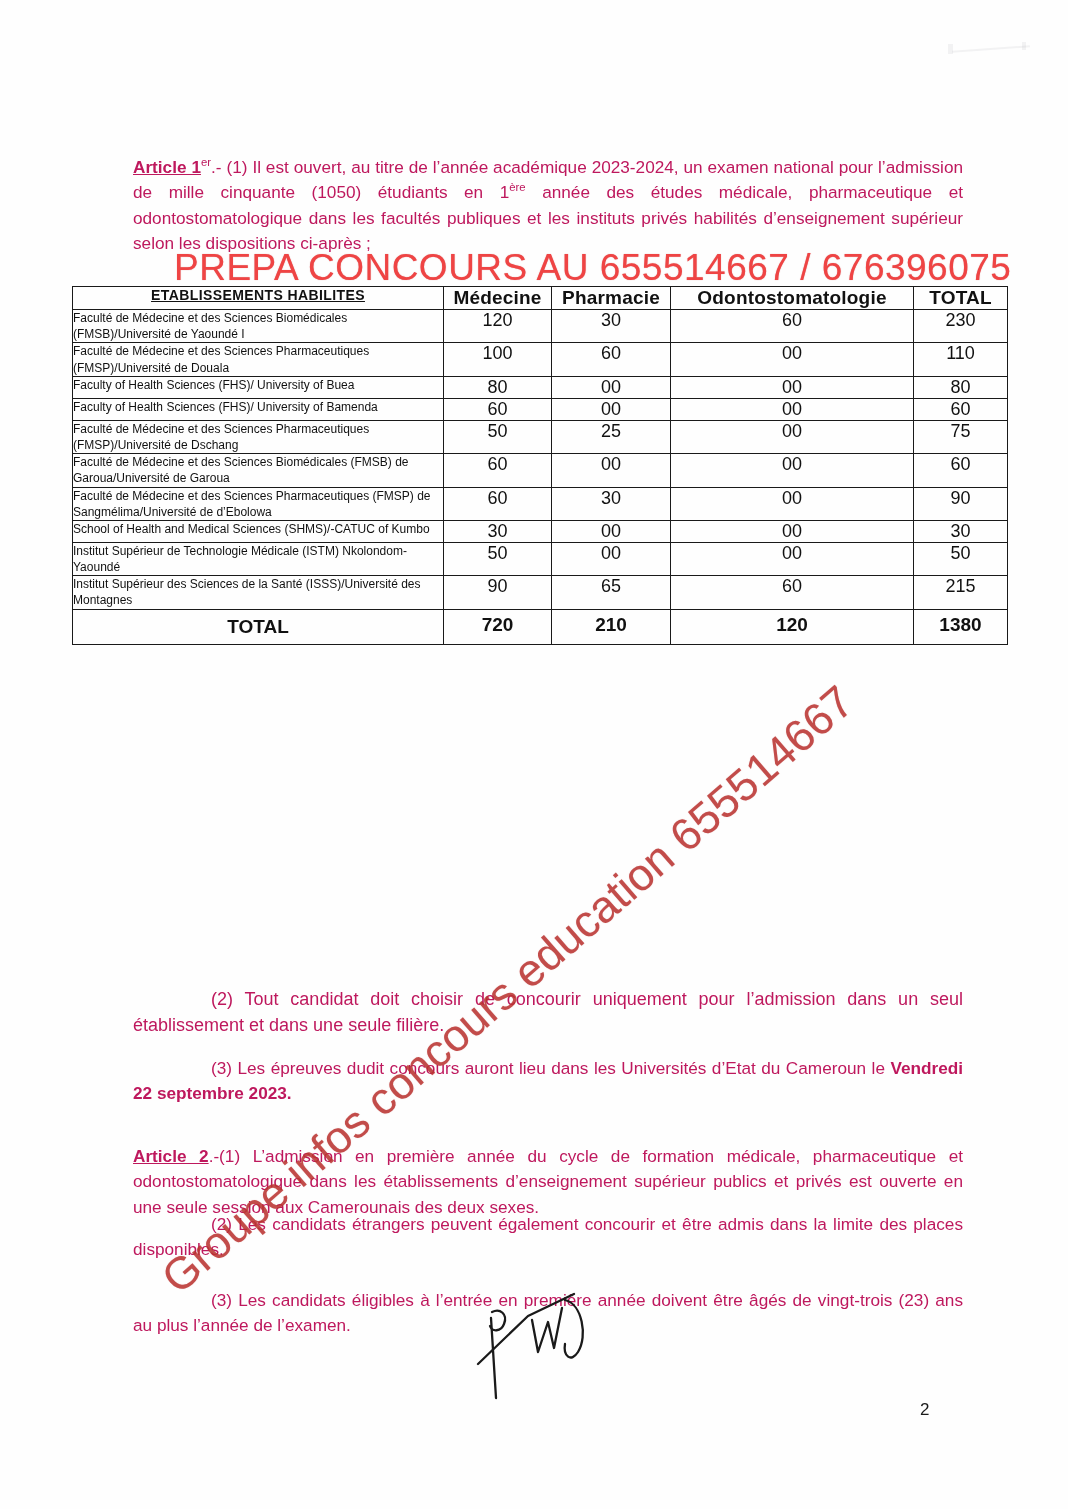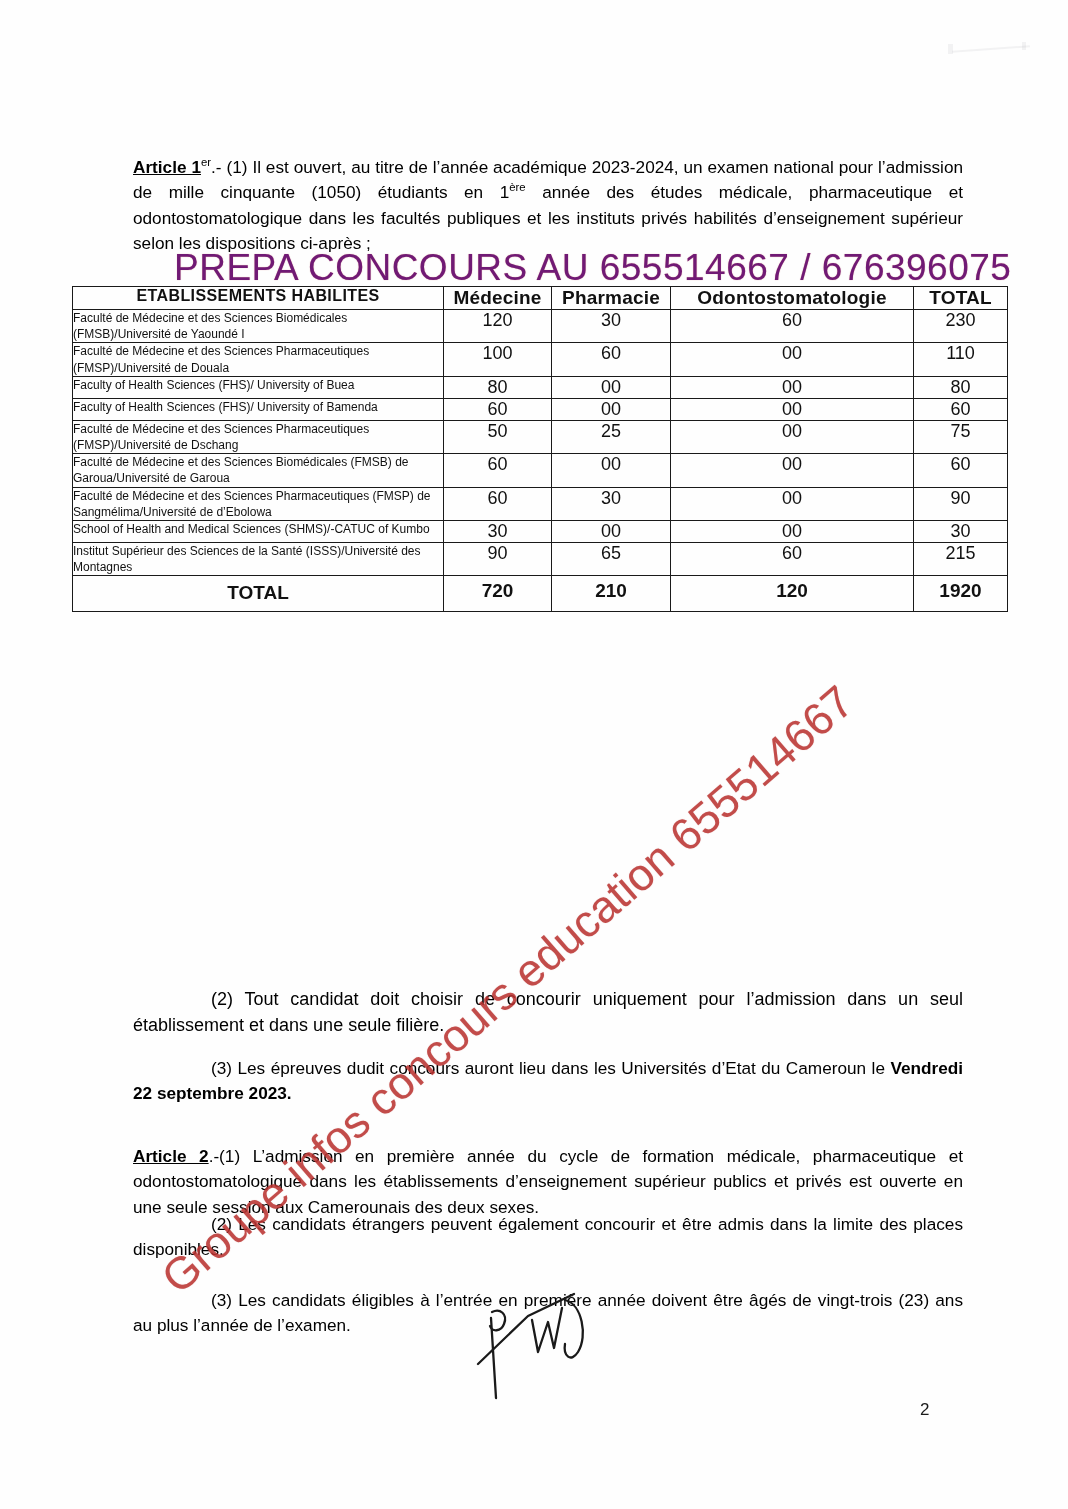--- a/index.html
+++ b/index.html
@@ -40,21 +40,21 @@
     z-index: 3;
   }
 
   .body-block {
     position: absolute;
     left: 133px;
     width: 830px;
     font-size: 17.2px;
     line-height: 1.47;
     text-align: justify;
-    color: #000000;
+    color: #be185d;
   }
 
   .indent { display: inline-block; width: 78px; }
   .b { font-weight: bold; }
   .u-bold { font-weight: bold; text-decoration: underline; }
   sup.ord { font-size: 0.66em; vertical-align: super; line-height: 0; }
 
   
   #para-article1 { top: 155px; }
   #para-2        { top: 986px; font-weight: normal; font-size: 18px; }
@@ -89,21 +89,21 @@
   col.c-total { width: 94px; }
 
   thead th {
     font-weight: bold;
     font-size: 19px;
     text-align: center;
     padding: 5px 4px 6px;
     letter-spacing: 0.2px;
     white-space: nowrap;
   }
-  thead th.estab-head { font-size: 16px; letter-spacing: 0.4px; }
+  thead th.estab-head { font-size: 14px; letter-spacing: 0.4px; text-decoration: underline; }
 
   td.estab {
     font-size: 12px;
     line-height: 1.35;
     text-align: left;
     padding: 5px 6px 6px 8px;
   }
   td.num {
     font-size: 18px;
     text-align: center;
@@ -129,21 +129,21 @@
     z-index: 6;
     pointer-events: none;
   }
   .wm-banner {
     position: absolute;
     left: 174px;
     top: 247px;
     font-size: 37px;
     font-weight: 500;
     letter-spacing: 0.5px;
-    color: #701a75;
+    color: #ef4444;
     white-space: nowrap;
     text-shadow: 0 0 1px rgba(179,32,30,0.45);
   }
   .wm-diagonal {
     position: absolute;
     left: 186px;
     top: 1252px;
     font-size: 45px;
     font-weight: 500;
     color: rgba(186,50,48,0.82);
@@ -257,32 +257,39 @@
             <td class="num">90</td>
           </tr>
           <tr>
             <td class="estab">School of Health and Medical Sciences (SHMS)/-CATUC of Kumbo</td>
             <td class="num">30</td>
             <td class="num">00</td>
             <td class="num">00</td>
             <td class="num">30</td>
           </tr>
           <tr>
+            <td class="estab">Institut Supérieur de Technologie Médicale (ISTM) Nkolondom-Yaoundé</td>
+            <td class="num">50</td>
+            <td class="num">00</td>
+            <td class="num">00</td>
+            <td class="num">50</td>
+          </tr>
+          <tr>
             <td class="estab">Institut Supérieur des Sciences de la Santé (ISSS)/Université des Montagnes</td>
             <td class="num">90</td>
             <td class="num">65</td>
             <td class="num">60</td>
             <td class="num">215</td>
           </tr>
           <tr class="total-row">
             <td class="estab">TOTAL</td>
             <td class="num">720</td>
             <td class="num">210</td>
             <td class="num">120</td>
-            <td class="num">1920</td>
+            <td class="num">1380</td>
           </tr>
         </tbody>
       </table>
     </div>
 
     <div class="body-block" id="para-2">
       <span class="indent"></span><span>(2) Tout candidat doit choisir de concourir uniquement pour l’admission dans un seul établissement et dans une seule filière.</span>
     </div>
 
     <div class="body-block" id="para-3">

